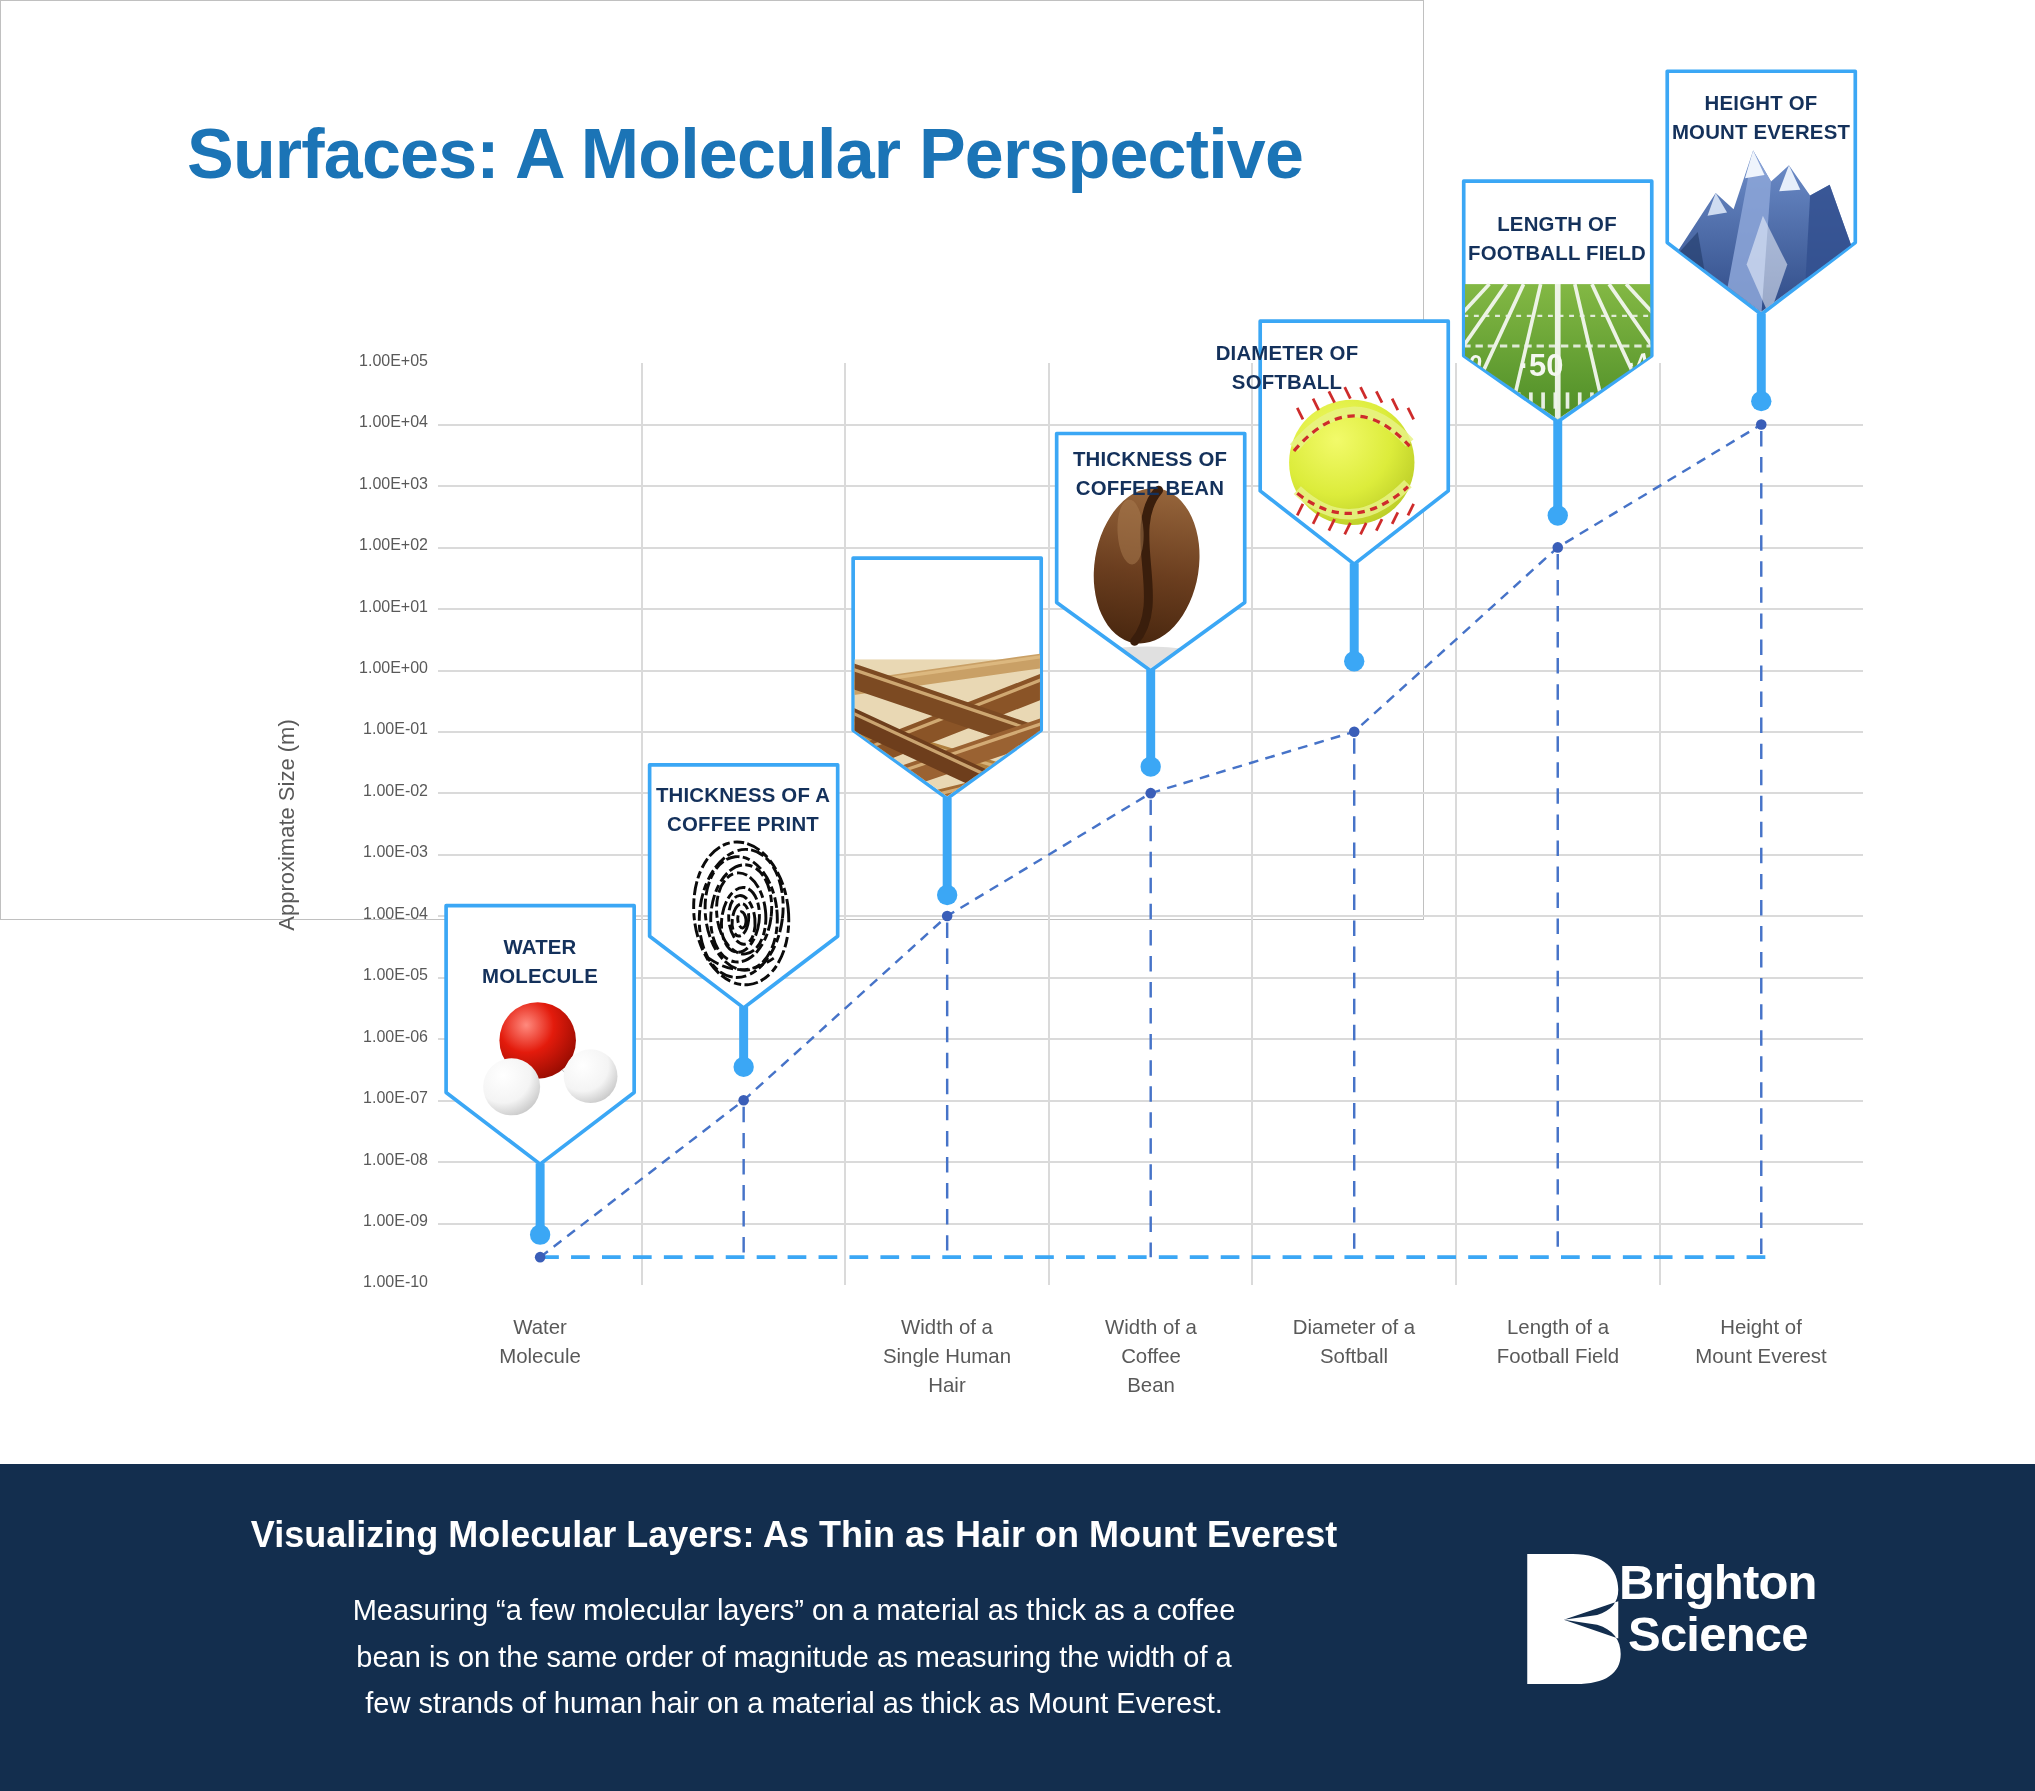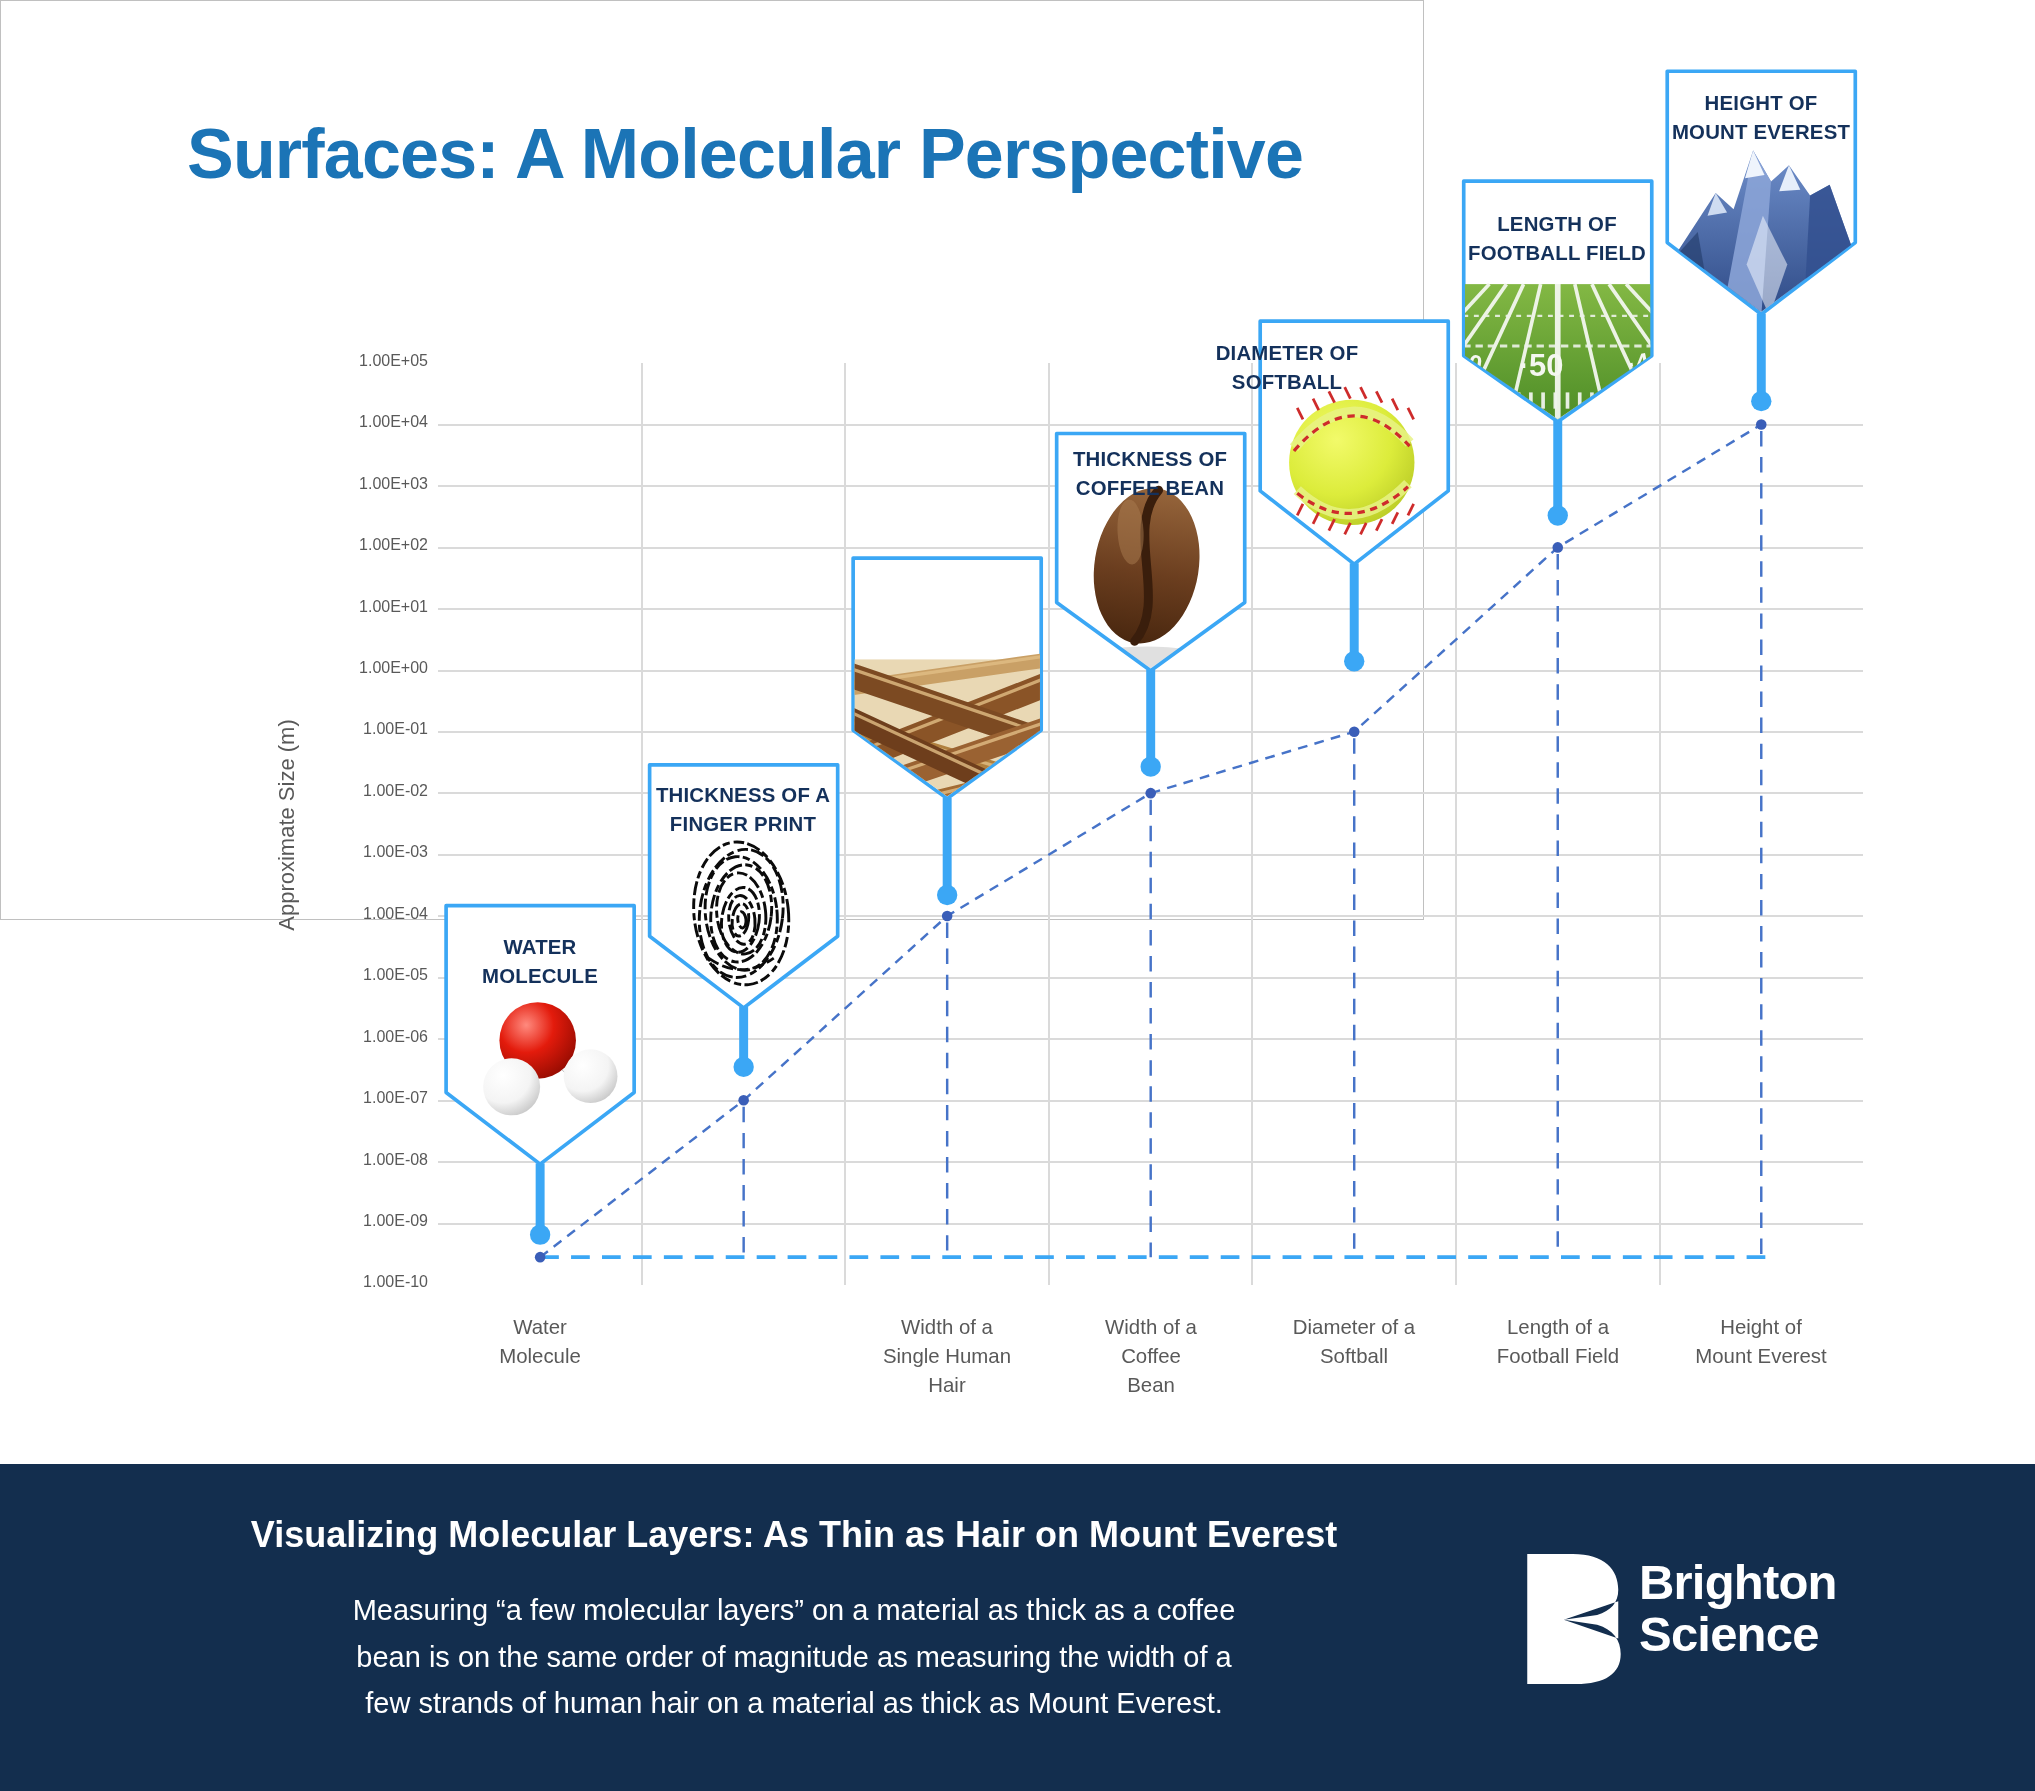--- a/index.html
+++ b/index.html
@@ -15,22 +15,22 @@
   #y-axis-title{left:124px;top:812px;width:326px;text-align:center;font-size:22px;color:#595959;
                 transform:rotate(-90deg);}
   .callout-title{position:absolute;text-align:center;font-size:20.4px;line-height:29px;font-weight:800;
                  color:#14315B;white-space:pre-line;letter-spacing:0.2px;}
   #footer{left:0;top:1464px;width:2036px;height:327px;background:#132E4E;}
   #footer-heading{left:163px;top:1514px;width:1262px;text-align:center;color:#ffffff;
                   font-size:36px;font-weight:700;}
   .footer-body-line{position:absolute;left:163px;width:1262px;text-align:center;color:#ffffff;
                     font-size:29px;}
   #logo{left:1527px;top:1554px;width:375px;height:138px;}
-  #logo-text{position:absolute;left:112px;top:1.6px;color:#ffffff;font-size:49px;font-weight:700;
-             line-height:52px;letter-spacing:-0.8px;}
+  #logo-text{position:absolute;left:92px;top:1.6px;color:#ffffff;font-size:49px;font-weight:700;
+             line-height:52px;letter-spacing:-0.8px;text-align:center;}
   svg{display:block;}
 </style>
 </head>
 <body>
 
 <div id="page">
   <div id="main-title" class="abs">Surfaces: A Molecular Perspective</div>
   <div id="y-axis-title" class="abs">Approximate Size (m)</div>
 
   <div id="footer" class="abs"></div>
@@ -292,21 +292,21 @@
         <polygon points="2197,203 2185,235 2211,233" fill="#E6EEFA"></polygon>
         <polygon points="2107,237 2097,265 2121,261" fill="#DCE7F7" opacity="0.9"></polygon>
         <polygon points="2165,265 2195,325 2173,388 2145,325" fill="#F2F6FD" opacity="0.55"></polygon>
         <polygon points="2223,240 2247,227 2273,300 2273,388 2215,388" fill="#33508F" opacity="0.85"></polygon>
         <polygon points="2053,320 2085,285 2103,388 2053,388" fill="#27406F" opacity="0.7"></polygon>
       </g>
     </svg>
     <div class="callout-title" style="left: 449px; top: 933px; width: 182px;">WATER
 MOLECULE</div>
     <div class="callout-title" style="left: 652px; top: 781px; width: 182px;">THICKNESS OF A
-FINGER PRINT</div>
+COFFEE PRINT</div>
     <div class="callout-title" style="left: 1059px; top: 445px; width: 182px;">THICKNESS OF
 COFFEE BEAN</div>
     <div class="callout-title" style="left: 1203px; top: 339px; width: 168px;">DIAMETER OF
 SOFTBALL</div>
     <div class="callout-title" style="left: 1466px; top: 210px; width: 182px;">LENGTH OF
 FOOTBALL FIELD</div>
     <div class="callout-title" style="left: 1670px; top: 89px; width: 182px;">HEIGHT OF
 MOUNT EVEREST</div>
   </div>
 

